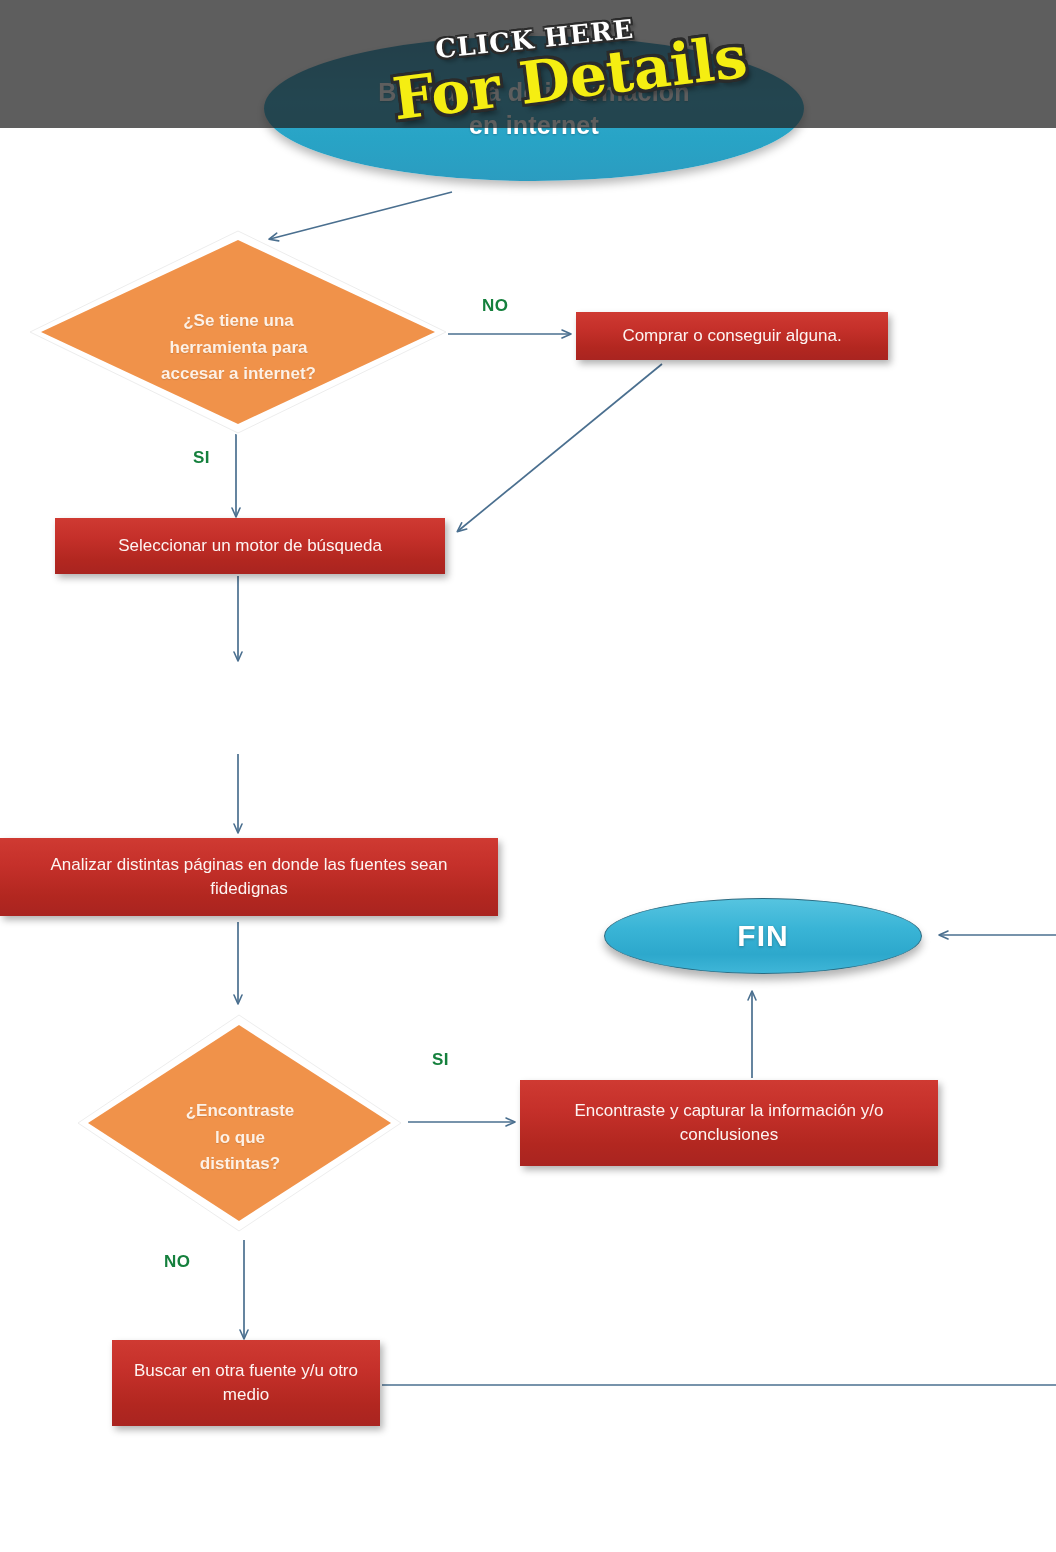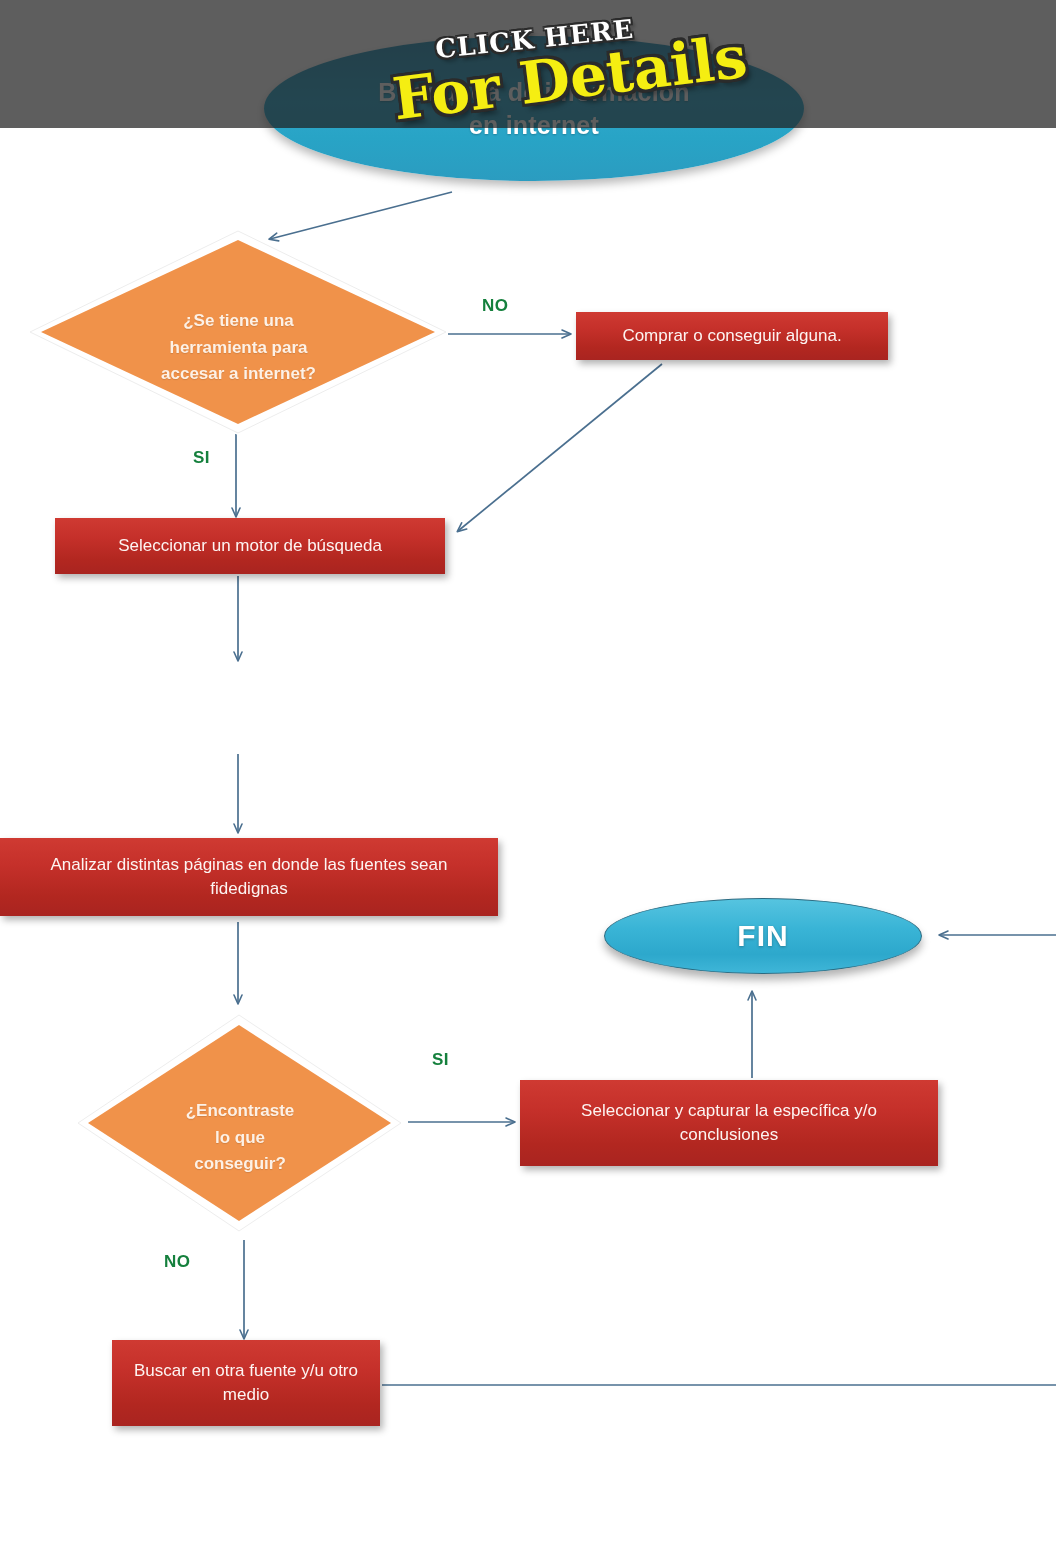--- a/index.html
+++ b/index.html
@@ -246,31 +246,31 @@
     <div class="decision">
       <svg class="diamond-fill" viewBox="0 0 330 222" width="330" height="222">
         <polygon points="164,6 324,111 164,216 5,111" fill="#ffffff" opacity="0.95" transform="translate(4,5)"></polygon>
         <polygon points="164,3 326,111 164,219 3,111" fill="#ffffff" stroke="#ededed" stroke-width="1"></polygon>
         <polygon points="164,13 316,111 164,209 13,111" fill="#f0924a"></polygon>
       </svg>
       <div class="label">
         <div>
           <div>¿Encontraste</div>
           <div>lo que</div>
-          <div>conseguir?</div>
+          <div>distintas?</div>
         </div>
       </div>
     </div>
   </div>
 
   <span class="edge-label" style="left:432px; top:1050px;">SI</span>
   <span class="edge-label" style="left:164px; top:1252px;">NO</span>
 
   <div class="node process" style="left:520px; top:1080px; width:418px; height:86px; z-index:10;">
-    <span>Seleccionar y capturar la específica y/o conclusiones</span>
+    <span>Encontraste y capturar la información y/o conclusiones</span>
   </div>
 
   <div class="node process" style="left:112px; top:1340px; width:268px; height:86px; z-index:10;">
     <span>Buscar en otra fuente y/u otro medio</span>
   </div>
 
   <div class="node ellipse ellipse-end" style="left:604px; top:898px; width:318px; height:76px; z-index:10;">
     <span>FIN</span>
   </div>
 

